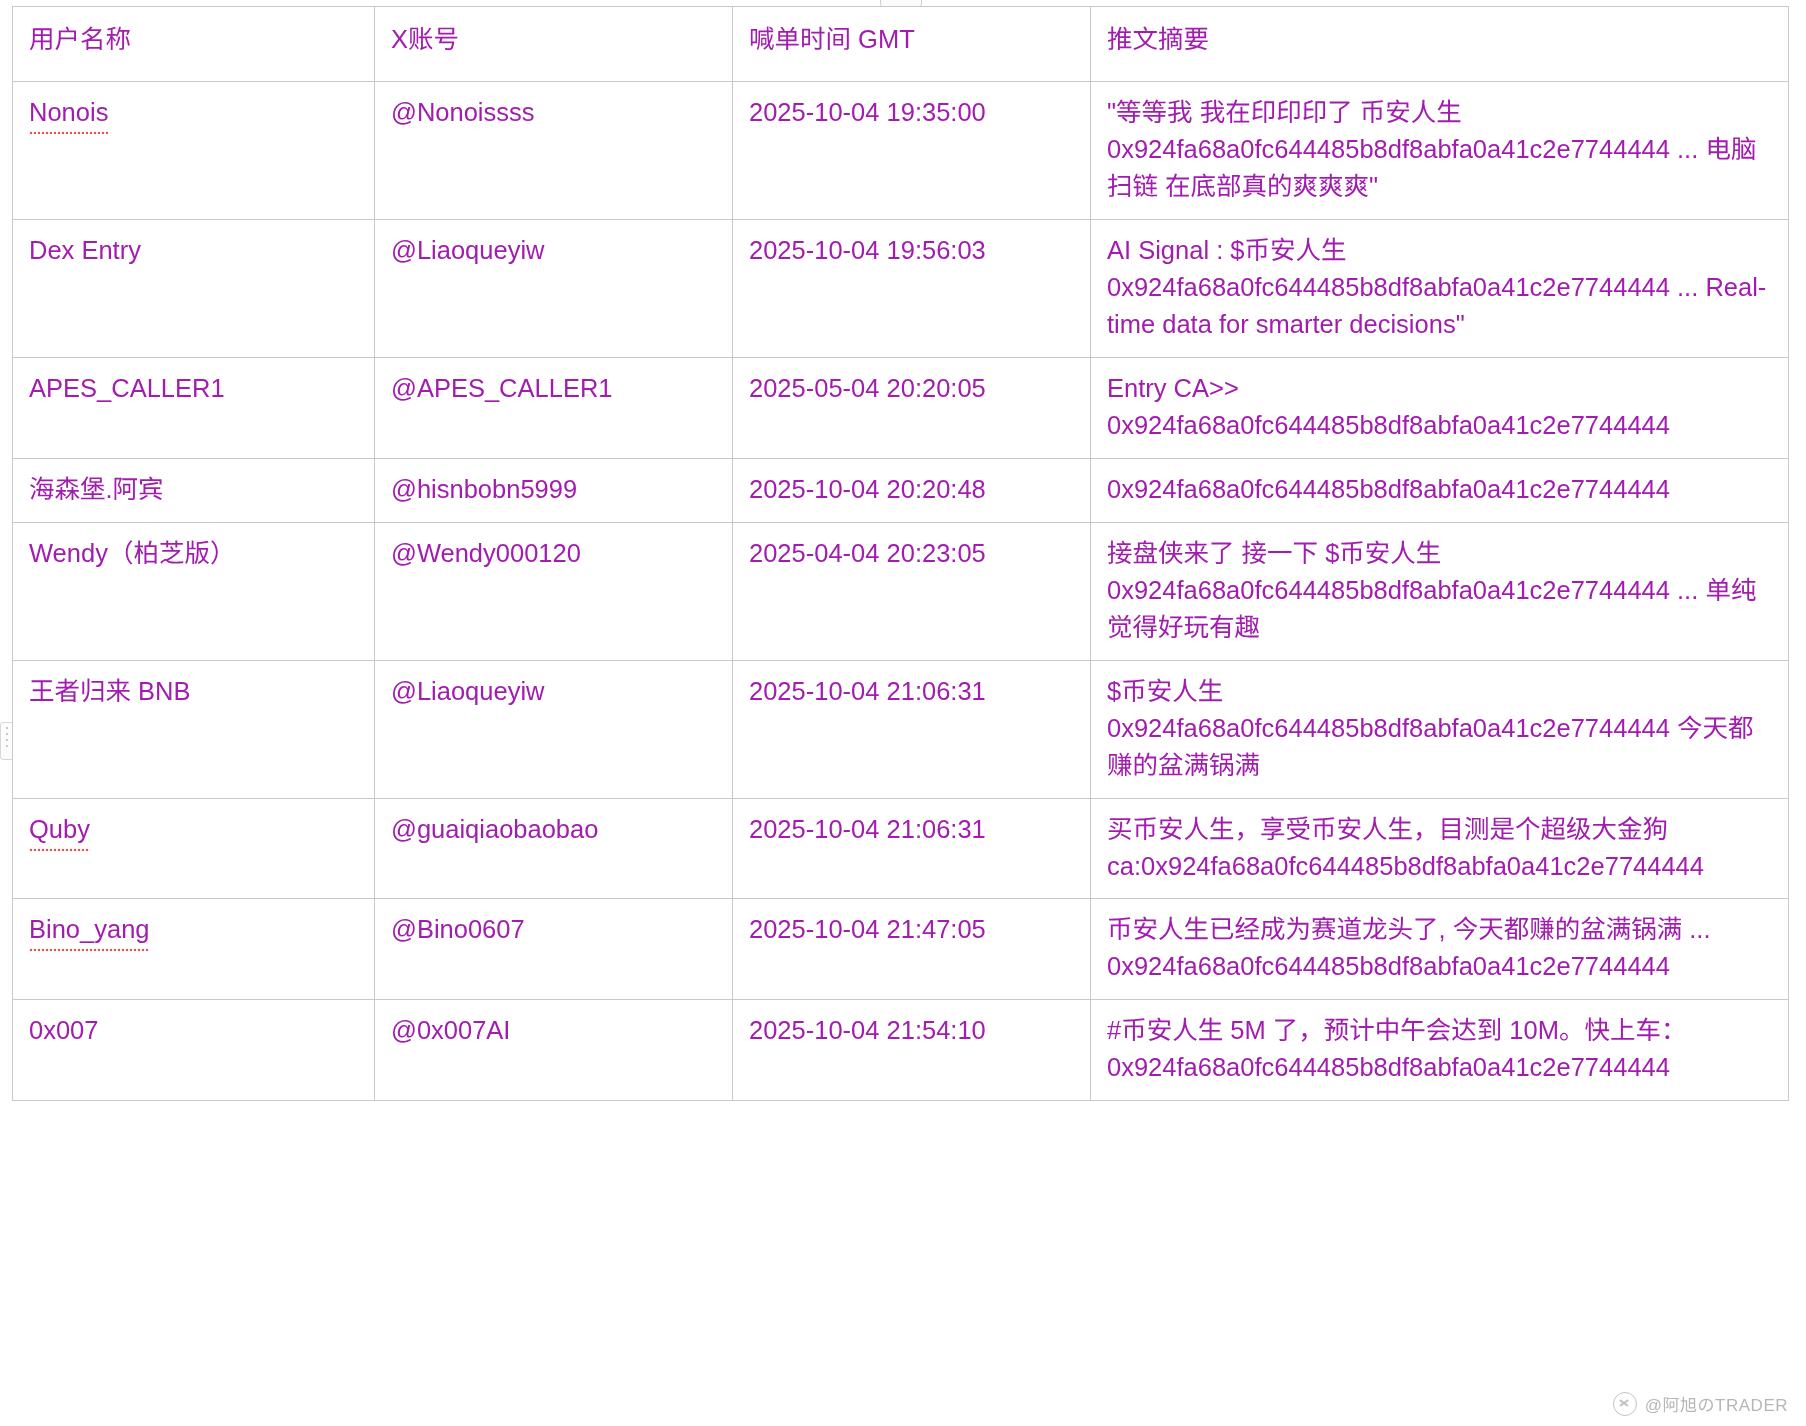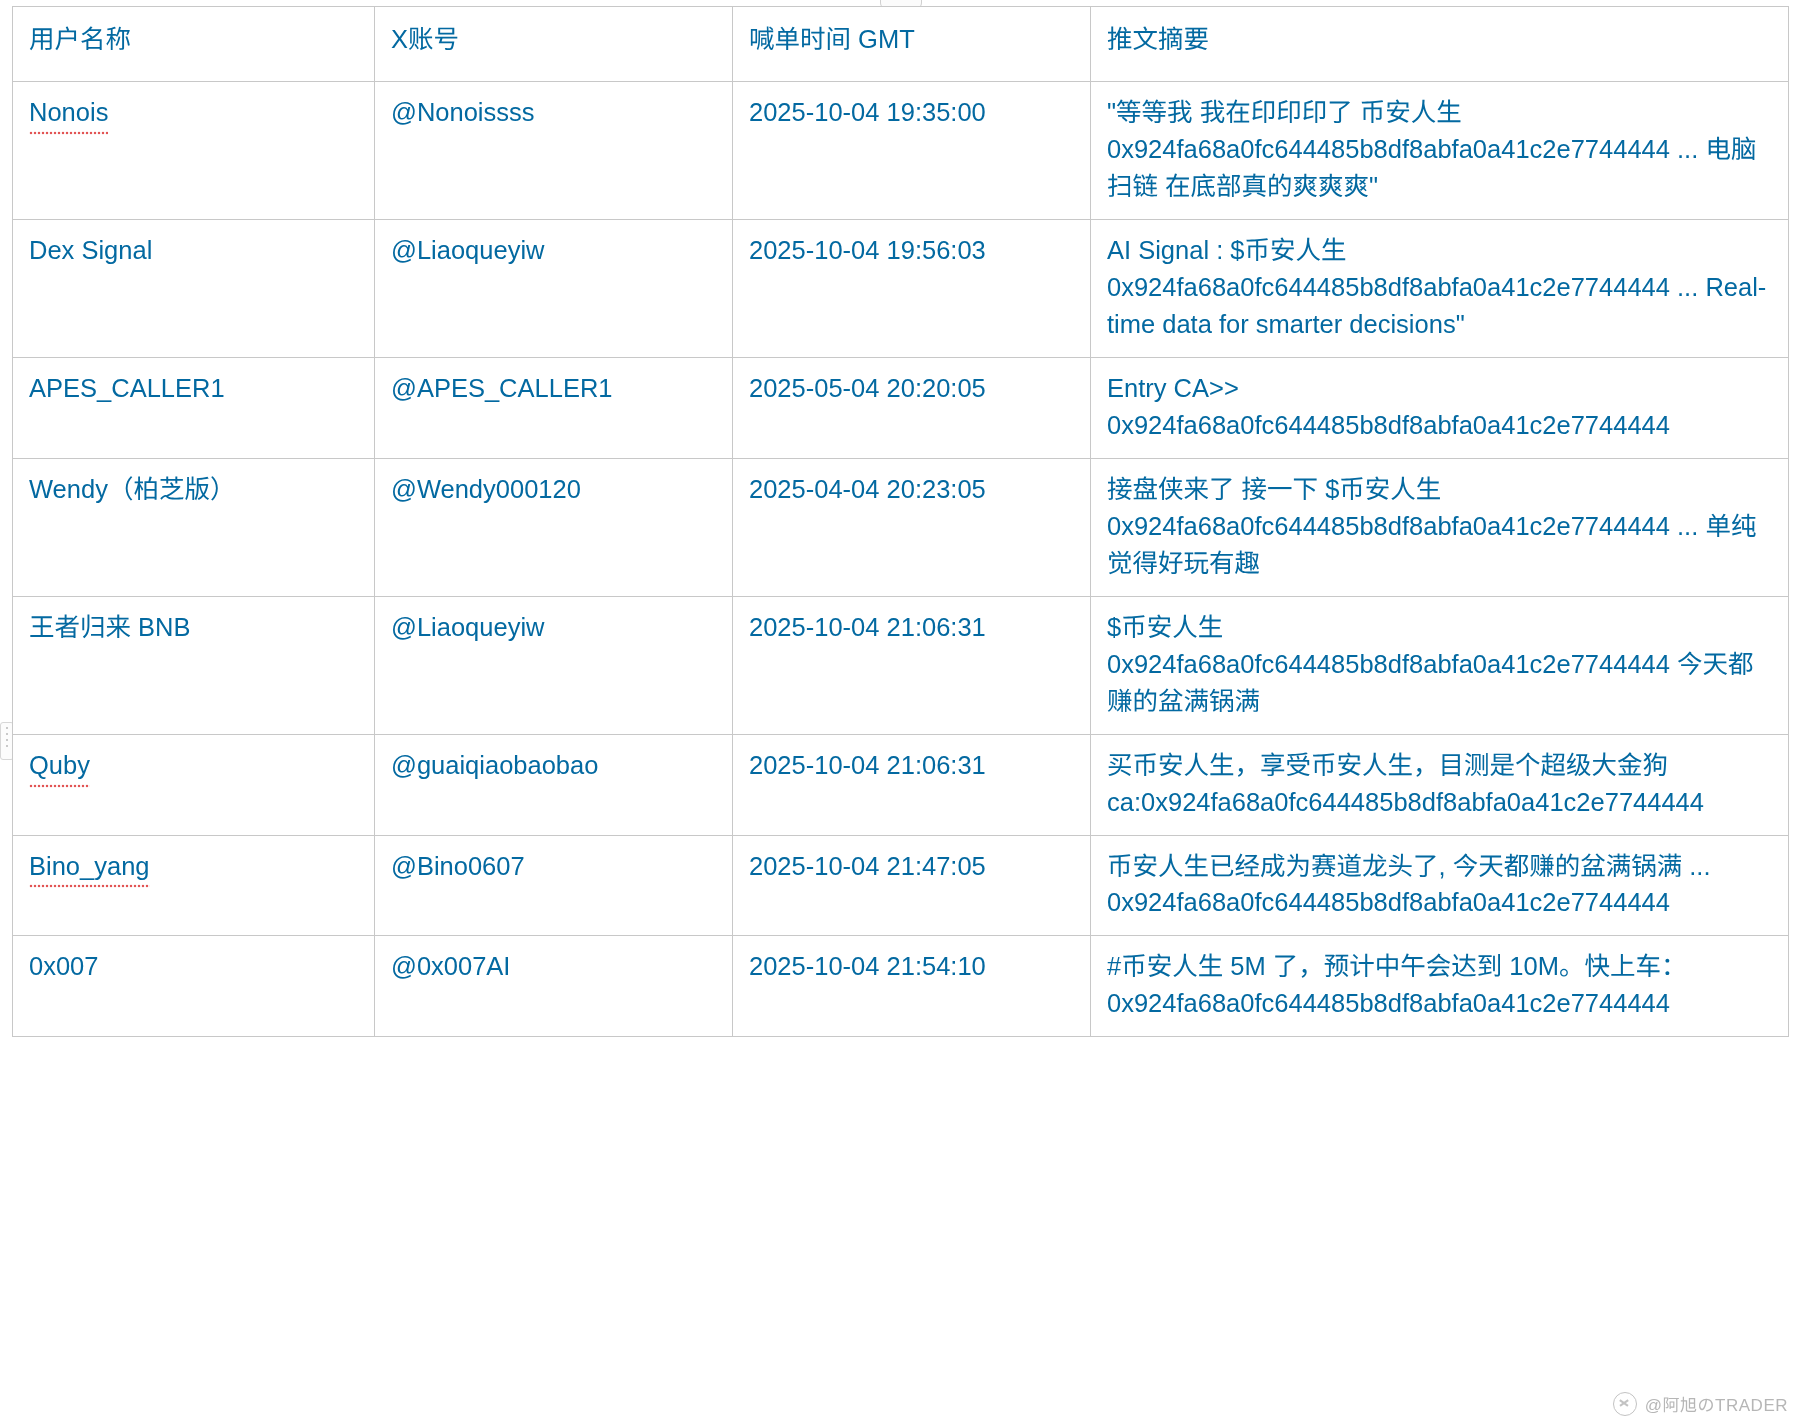--- a/index.html
+++ b/index.html
@@ -67,21 +67,21 @@
   table.data col.c3 { width: 358px; }
   table.data col.c4 { width: 698px; }
 
   table.data th, table.data td {
     border: 1px solid #c8c8c8;
     vertical-align: top;
     padding: 12px 16px 14px 16px;
     font-size: 25.5px;
     line-height: 1.45;
     font-weight: 400;
-    color: #0369a1;
+    color: #a21caf;
     text-align: left;
     word-break: break-word;
     overflow-wrap: anywhere;
   }
   table.data th {
     font-weight: 400;
     padding-top: 14px;
     padding-bottom: 16px;
   }
   table.data tr.hrow th { height: 44px; }
@@ -171,32 +171,38 @@
         </tr>
       </thead>
       <tbody id="tbody">
           <tr>
             <td><span class="sq">Nonois</span></td>
             <td>@Nonoissss</td>
             <td>2025-10-04 19:35:00</td>
             <td>"等等我 我在印印印了 币安人生 0x924fa68a0fc644485b8df8abfa0a41c2e7744444 ... 电脑扫链 在底部真的爽爽爽"</td>
           </tr>
           <tr>
-            <td>Dex Signal</td>
+            <td>Dex Entry</td>
             <td>@Liaoqueyiw</td>
             <td>2025-10-04 19:56:03</td>
             <td>AI Signal : $币安人生 0x924fa68a0fc644485b8df8abfa0a41c2e7744444 ... Real-time data for smarter decisions"</td>
           </tr>
           <tr>
             <td>APES_CALLER1</td>
             <td>@APES_CALLER1</td>
             <td>2025-05-04 20:20:05</td>
             <td>Entry CA&gt;&gt; 0x924fa68a0fc644485b8df8abfa0a41c2e7744444</td>
           </tr>
           <tr>
+            <td>海森堡.阿宾</td>
+            <td>@hisnbobn5999</td>
+            <td>2025-10-04 20:20:48</td>
+            <td>0x924fa68a0fc644485b8df8abfa0a41c2e7744444</td>
+          </tr>
+          <tr>
             <td>Wendy（柏芝版）</td>
             <td>@Wendy000120</td>
             <td>2025-04-04 20:23:05</td>
             <td>接盘侠来了 接一下 $币安人生 0x924fa68a0fc644485b8df8abfa0a41c2e7744444 ... 单纯觉得好玩有趣</td>
           </tr>
           <tr>
             <td>王者归来 BNB</td>
             <td>@Liaoqueyiw</td>
             <td>2025-10-04 21:06:31</td>
             <td>$币安人生 0x924fa68a0fc644485b8df8abfa0a41c2e7744444 今天都赚的盆满锅满</td>

